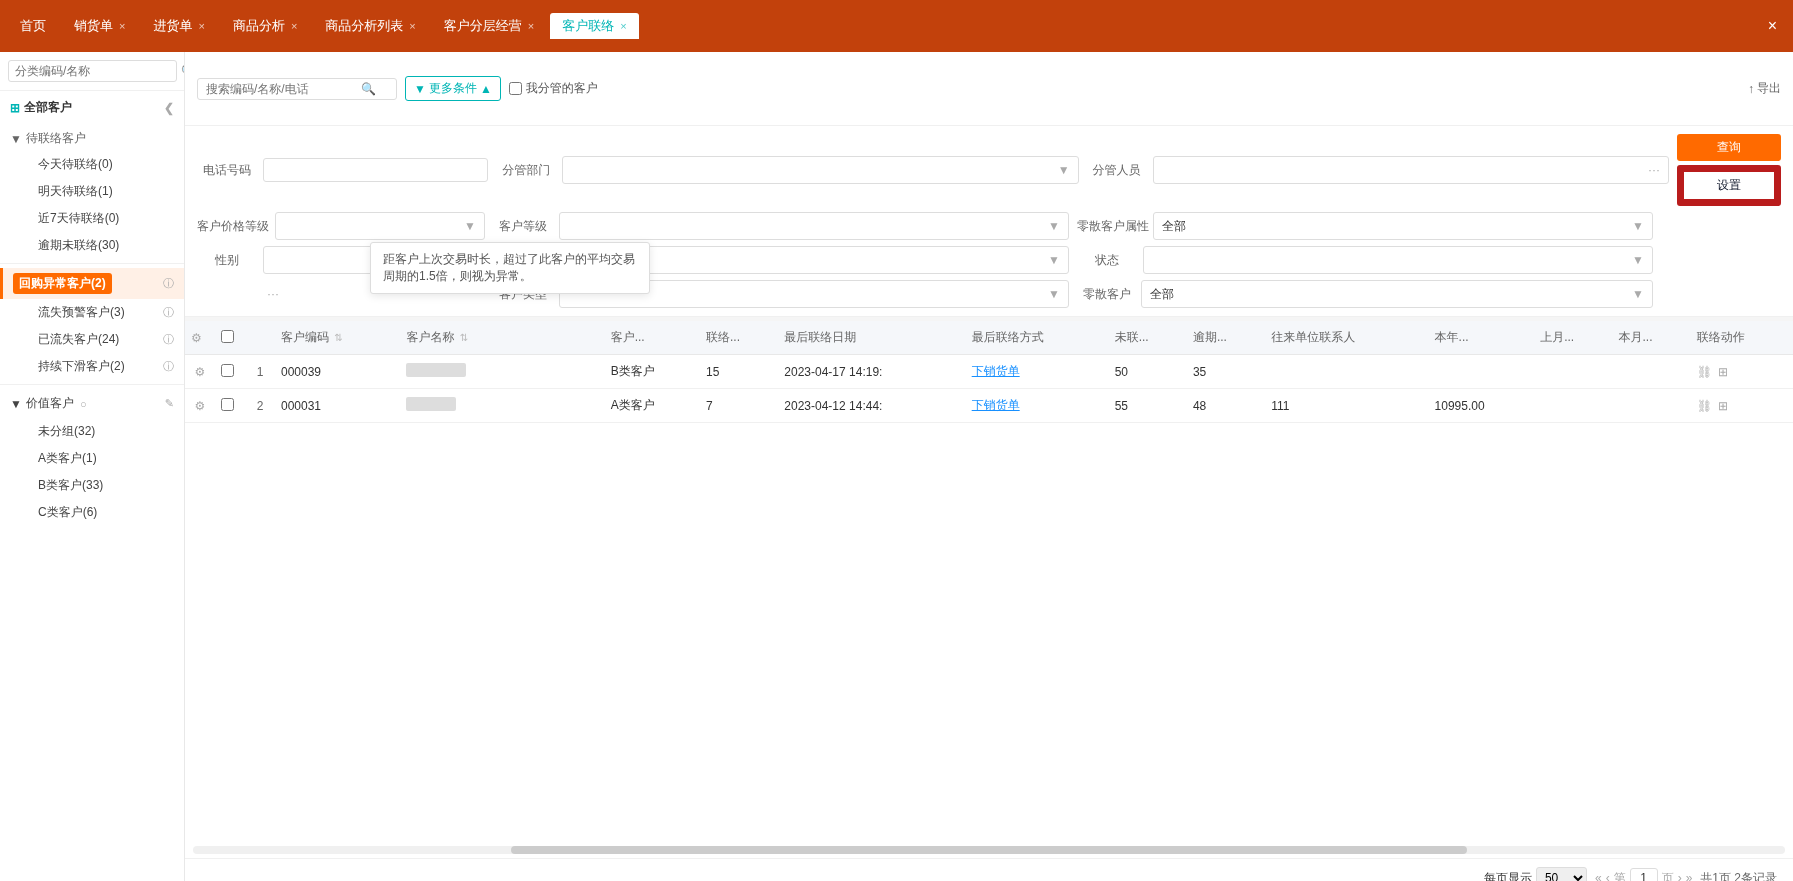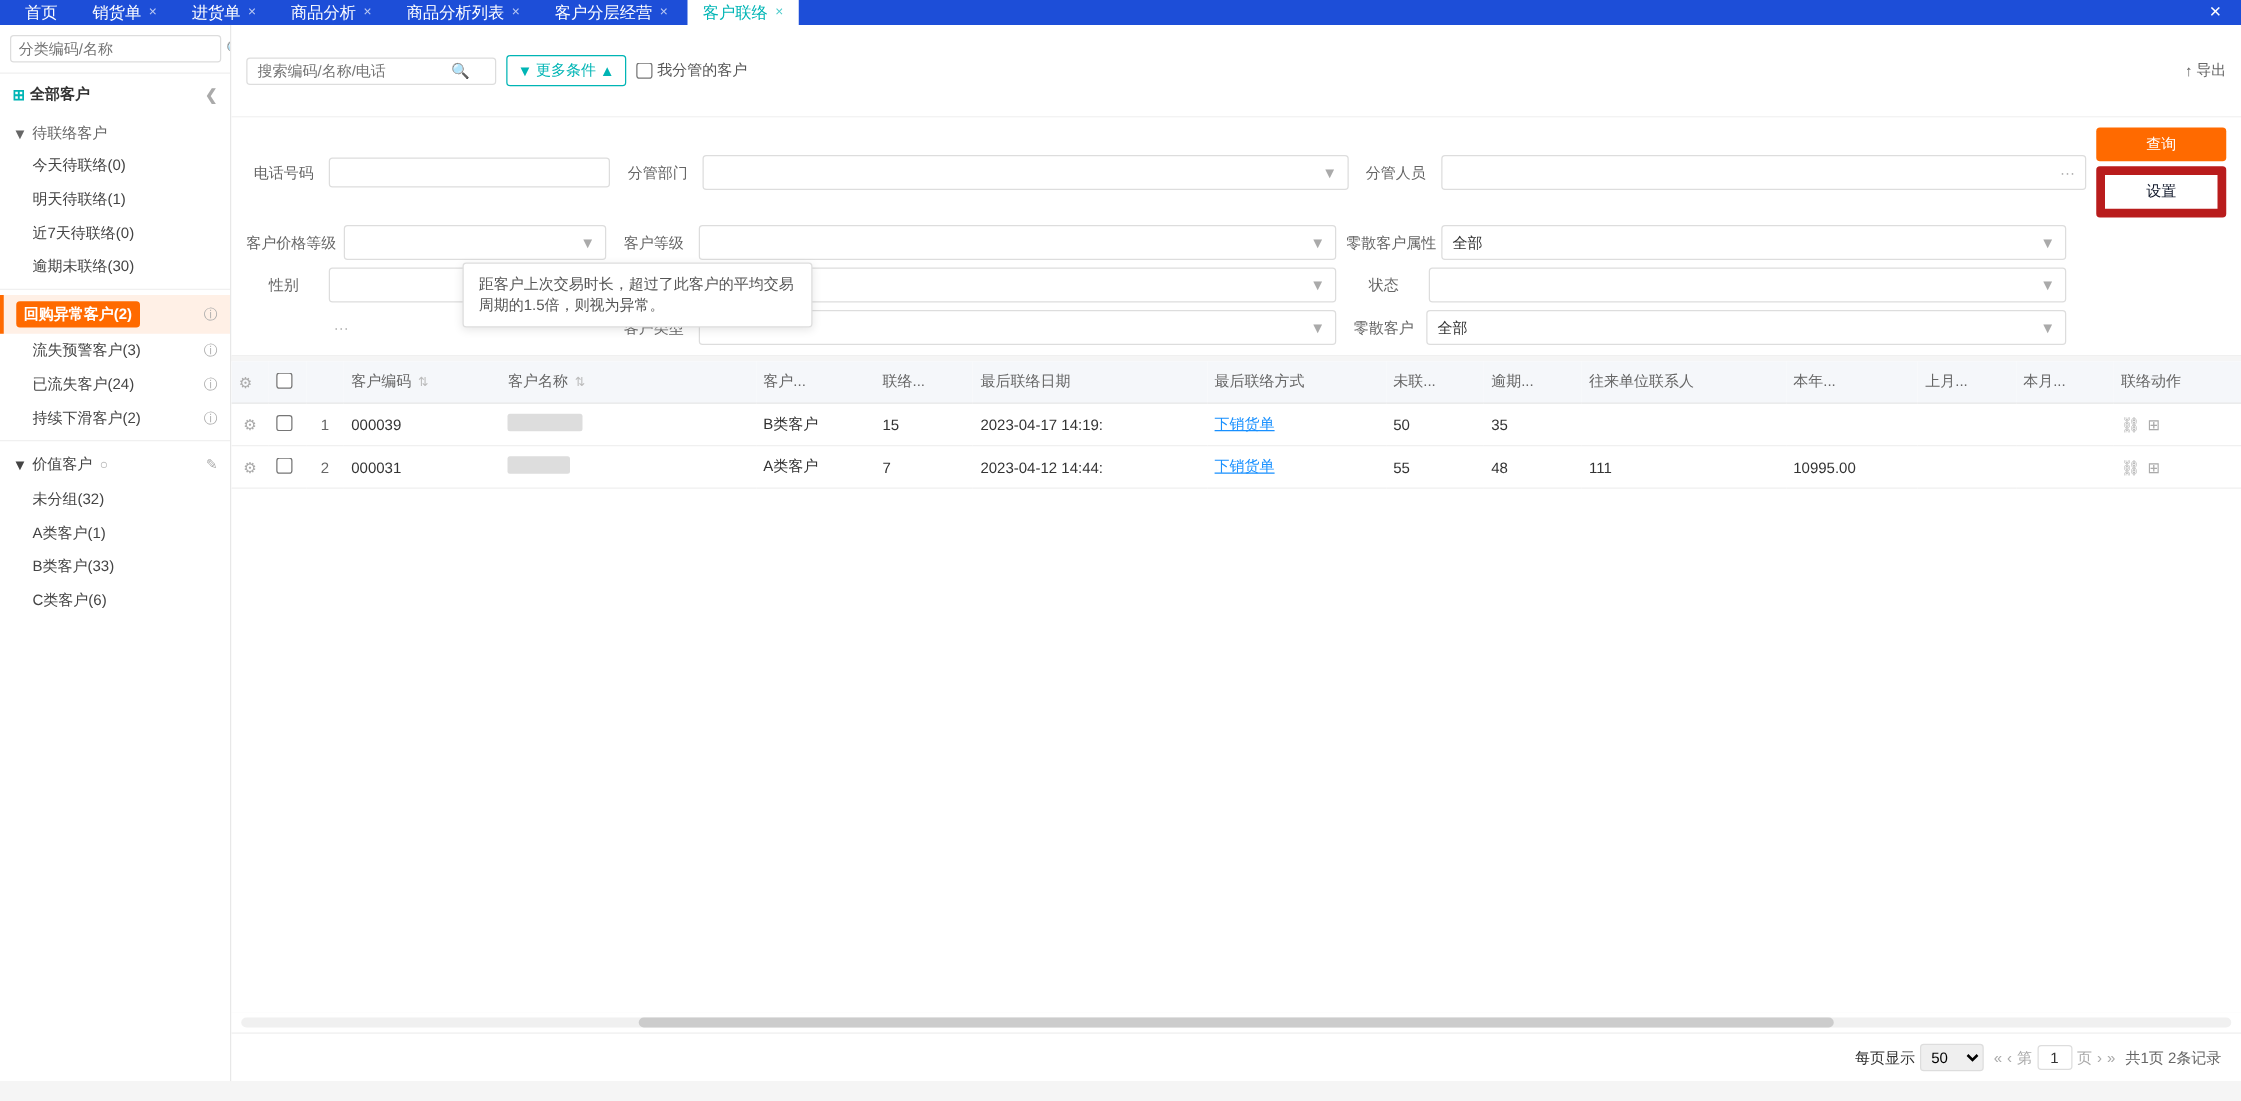--- a/index.html
+++ b/index.html
@@ -1,21 +1,21 @@
 <!DOCTYPE html>
 <html><head>
   <meta charset="utf-8">
   <style>
     * { box-sizing: border-box; margin: 0; padding: 0; }
     body { font-family: 'Microsoft YaHei', Arial, sans-serif; font-size: 12px; background: #f5f5f5; color: #333; }
 
     
     .top-nav {
-      background: #1d4ed8;
-      height: 20px;
+      background: #c2410c;
+      height: 52px;
       display: flex;
       align-items: center;
       padding: 0 8px;
       gap: 4px;
       position: relative;
     }
     .nav-tab {
       padding: 4px 12px;
       color: #fff;
       cursor: pointer;
@@ -82,21 +82,21 @@
     }
     .sidebar-group-title {
       padding: 6px 10px 4px 10px;
       color: #666;
       font-size: 12px;
       display: flex;
       align-items: center;
       gap: 4px;
     }
     .sidebar-item {
-      padding: 5px 10px 5px 26px;
+      padding: 5px 10px 5px 38px;
       cursor: pointer;
       color: #444;
       font-size: 12px;
       display: flex;
       align-items: center;
       justify-content: space-between;
     }
     .sidebar-item.active { background: #fff0e6; color: #ff6a00; border-left: 3px solid #ff6a00; }
     .sidebar-divider { height: 1px; background: #f0f0f0; margin: 4px 0; }
     .sidebar-group-header {

